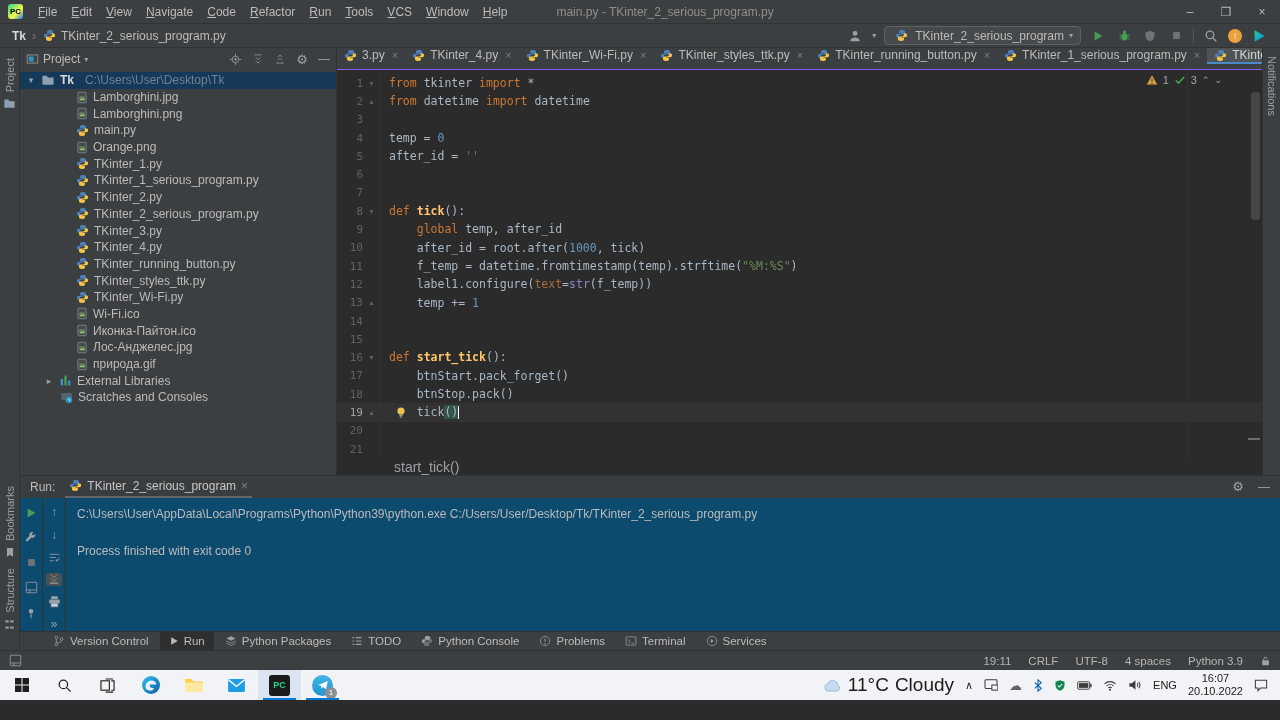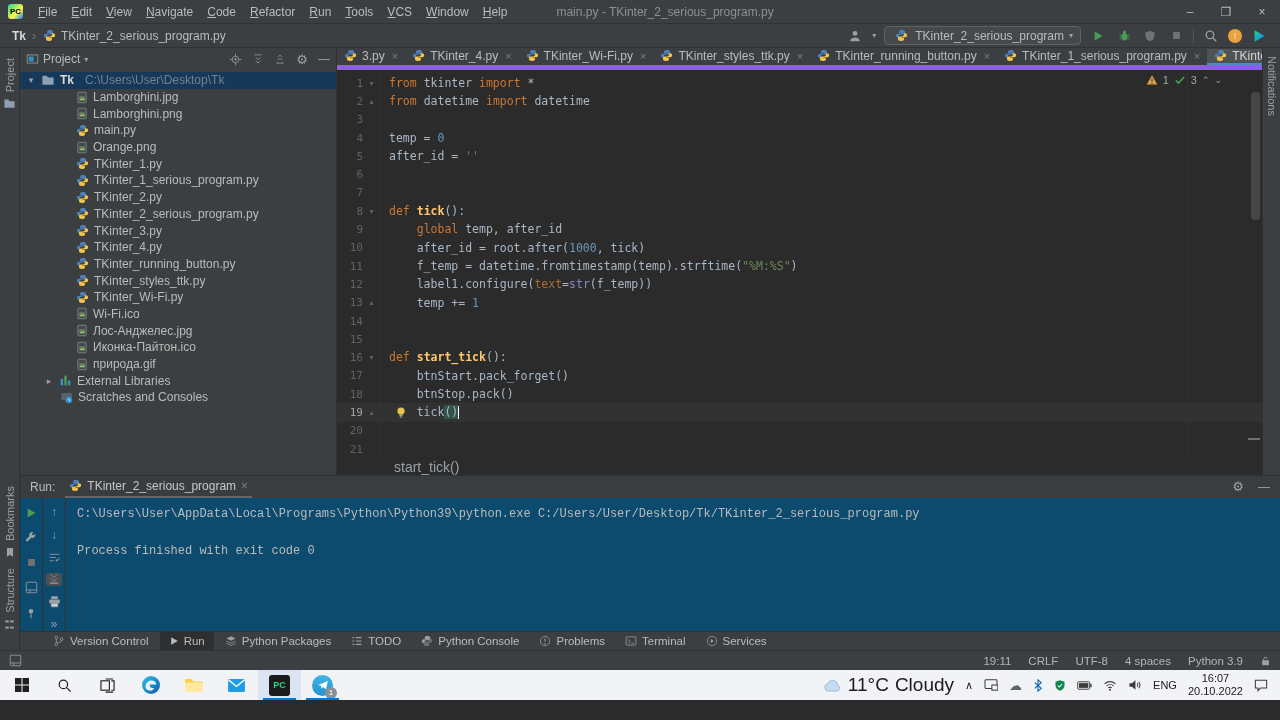--- a/index.html
+++ b/index.html
@@ -41,21 +41,21 @@
   .tree{flex:1;overflow:hidden;padding-top:2px}
   .tr{display:flex;align-items:center;gap:5px;height:16.7px;padding-left:56px;white-space:nowrap}
   .tr .twist{font-size:9px;color:#9aa0a6;width:10px;text-align:center}
   .tr-root{padding-left:6px;background:#16395a}
   .tr-root .rootname{font-weight:bold;color:#dadada}
   .tr-root .rootpath{color:#6e8195;margin-left:6px}
   .tr-lib{padding-left:24px}
   .tr-scr{padding-left:40px}
   
   .editor-area{flex:1;display:flex;flex-direction:column;min-width:0;background:#2b2b2b}
-  .tabbar{height:22px;background:#3c3f41;display:flex;align-items:center;box-sizing:border-box;border-bottom:5px solid #8b5cf6;overflow:hidden}
+  .tabbar{height:22px;background:#3c3f41;display:flex;align-items:flex-start;box-sizing:border-box;border-bottom:1px solid #8b5cf6;overflow:hidden}
   .tab{display:flex;align-items:center;gap:5px;padding:0 7px;color:#bbb;border-bottom:2px solid transparent;box-sizing:border-box;white-space:nowrap}
   .tab .x{color:#7a8084;font-size:11px;margin-left:2px}
   .tab.active{background:#4e5356;border-bottom:2px solid #4a88c7;color:#d4d4d4}
   .code-wrap{flex:1;position:relative;overflow:hidden;padding-top:4px}
   .cl{display:flex;height:18.3px;align-items:center;position:relative}
   .cl .ln{width:26px;text-align:right;color:#606366;font-family:"DejaVu Sans Mono",monospace;font-size:11px;flex:none}
   .cl .fold{width:17px;text-align:center;color:#5e6164;font-size:8px;flex:none}
   .cl .ct{font-family:"DejaVu Sans Mono",monospace;font-size:11.5px;white-space:pre;color:#a9b7c6;flex:1;border-left:1px solid #313335;padding-left:8px;height:100%;line-height:18.3px}
   .cl.active{background:#323232}
   .cl.active .ln{color:#a4a3a3}
@@ -72,21 +72,21 @@
   
   .run-panel{height:155px;display:flex;flex-direction:column;border-top:1px solid #323232;background:#0c4a6e}
   .run-header{height:22px;background:#3a3d3f;display:flex;align-items:center;padding:0 10px;gap:10px;box-sizing:border-box}
   .run-label{color:#bbb}
   .run-tab{display:flex;align-items:center;gap:5px;height:100%;padding:0 4px;border-bottom:2px solid #63666a;box-sizing:border-box;color:#c7c7c7}
   .run-header-right{margin-left:auto;display:flex;align-items:center;gap:14px;color:#9aa0a6}
   .run-body{flex:1;display:flex;min-height:0}
   .rb-col{width:22px;display:flex;flex-direction:column;align-items:center;padding-top:7px;gap:9px;border-right:1px solid #323232;color:#9aa0a6}
   .rb-ic{width:16px;height:16px;display:flex;align-items:center;justify-content:center;font-size:12px}
   .rb-ic.sel{background:#4b5052;border-radius:3px}
-  .console{flex:1;padding:7px 0 0 11px;font-family:Liberation Mono, monospace;font-size:12px;color:#bbbbbb;line-height:18.5px;white-space:pre}
+  .console{flex:1;padding:7px 0 0 11px;font-family:Liberation Sans, sans-serif;font-size:12px;color:#bbbbbb;line-height:18.5px;white-space:pre}
   
   .tw-bar{height:20px;background:#3c3f41;border-top:1px solid #323232;display:flex;align-items:flex-start;padding-left:24px;gap:2px;box-sizing:border-box}
   .tw-btn{display:flex;align-items:center;gap:5px;padding:0 9px;height:100%;font-size:11.5px;color:#bbb}
   .tw-btn.active{background:#2d2f31}
   .status{height:20px;background:#3c3f41;border-top:1px solid #323232;display:flex;align-items:center;padding:0 9px;box-sizing:border-box;font-size:11.5px;color:#b5b5b5}
   .status-right{margin-left:auto;display:flex;align-items:center;gap:17px}
   
   .taskbar{height:30px;background:#f1f3f6;display:flex;align-items:center;color:#1b1b1b}
   .tb-app{width:43px;height:30px;display:flex;align-items:center;justify-content:center;position:relative}
   .tb-app.open::after{content:"";position:absolute;bottom:0;left:5px;right:5px;height:2px;background:#0078d7}
@@ -391,31 +391,31 @@
     <span>Wi-Fi.ico</span>
             </div>
             <div class="tr">
     <span>
                 <svg width="12" height="13" viewBox="0 0 16 16">
                   <rect x="2.5" y="1" width="11" height="14" rx="1" fill="#464a4d" stroke="#8a9299"></rect>
                   <rect x="4.5" y="6.5" width="7" height="5" fill="#6a8759"></rect>
                   <path d="M4.5 11.5l2.3-2.3 1.5 1.5 1.7-1.7 1.5 1.5v1z" fill="#9ccc7a"></path>
                 </svg>
               </span>
-    <span>Лос-Анджелес.jpg</span>
+    <span>Иконка-Пайтон.ico</span>
             </div>
             <div class="tr">
     <span>
                 <svg width="12" height="13" viewBox="0 0 16 16">
                   <rect x="2.5" y="1" width="11" height="14" rx="1" fill="#464a4d" stroke="#8a9299"></rect>
                   <rect x="4.5" y="6.5" width="7" height="5" fill="#6a8759"></rect>
                   <path d="M4.5 11.5l2.3-2.3 1.5 1.5 1.7-1.7 1.5 1.5v1z" fill="#9ccc7a"></path>
                 </svg>
               </span>
-    <span>Иконка-Пайтон.ico</span>
+    <span>Лос-Анджелес.jpg</span>
             </div>
             <div class="tr">
     <span>
                 <svg width="12" height="13" viewBox="0 0 16 16">
                   <rect x="2.5" y="1" width="11" height="14" rx="1" fill="#464a4d" stroke="#8a9299"></rect>
                   <rect x="4.5" y="6.5" width="7" height="5" fill="#6a8759"></rect>
                   <path d="M4.5 11.5l2.3-2.3 1.5 1.5 1.7-1.7 1.5 1.5v1z" fill="#9ccc7a"></path>
                 </svg>
               </span>
     <span>природа.gif</span>

